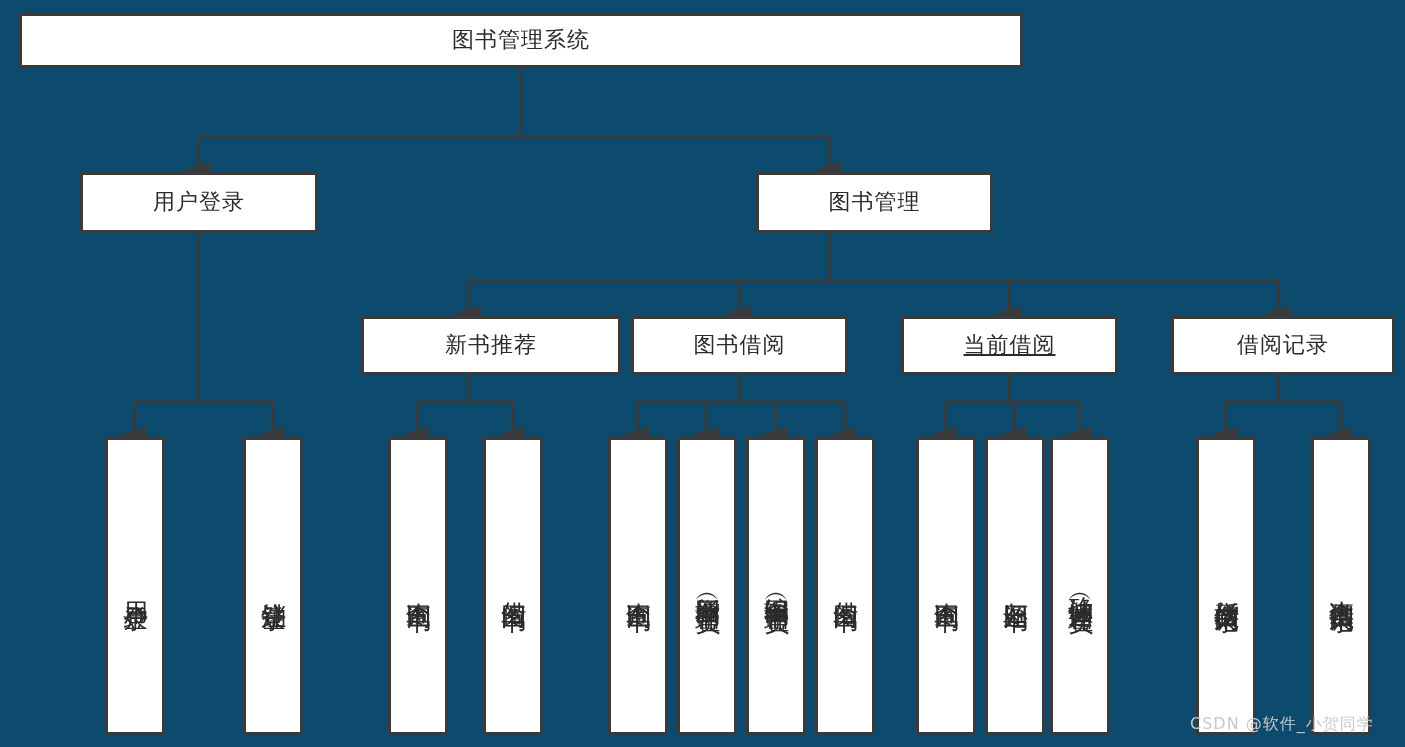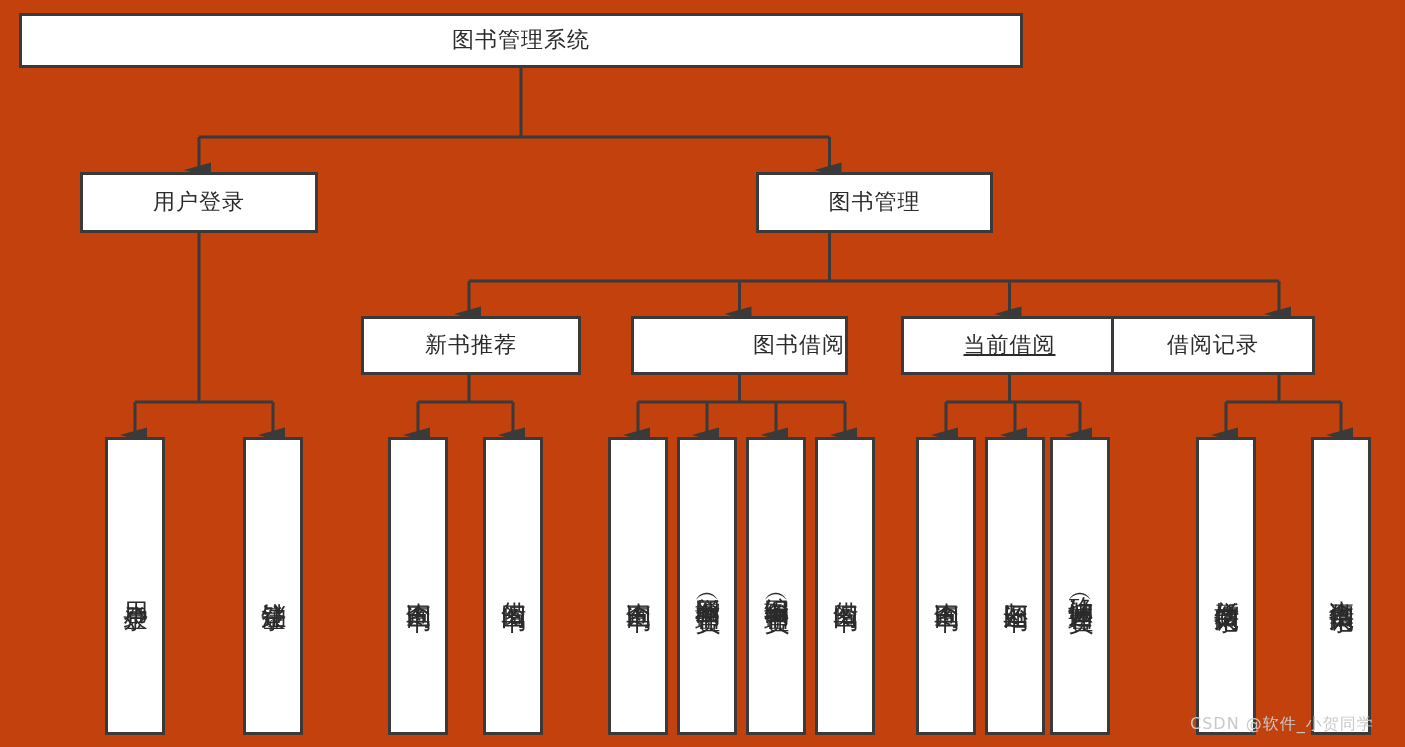--- a/index.html
+++ b/index.html
@@ -1,17 +1,17 @@
 <!DOCTYPE html>
 <html><head>
 <meta charset="utf-8">
 <style>
   html,body{margin:0;padding:0;background:#ffffff;}
   body{width:1405px;height:747px;overflow:hidden;font-family:"DejaVu Sans","Liberation Sans",sans-serif;}
-  #stage{position:relative;width:1405px;height:747px;background:#c2410c;}
+  #stage{position:relative;width:1405px;height:747px;background:#0c4a6e;}
   svg.lines{position:absolute;left:0;top:0;width:1405px;height:747px;pointer-events:none;}
   .node{position:absolute;box-sizing:border-box;background:#ffffff;border:3px solid #3a3a3a;display:flex;align-items:center;justify-content:center;color:#2b2b2b;}
   .node.lvl0{border-width:3px;}
   .node .lbl{font-size:22px;line-height:1.1;letter-spacing:1px;white-space:nowrap;}
   .node.leaf{border-width:3px;}
   .node.leaf .lbl{
     writing-mode:vertical-rl;
     text-orientation:upright;
     font-size:25px;
     line-height:1.06;
@@ -72,30 +72,30 @@
   <div id="node-layer">
       <div class="node lvl0" style="left: 19px; top: 13px; width: 1004px; height: 55px;">
         <span class="lbl">图书管理系统</span>
       </div>
       <div class="node lvl1" style="left: 80px; top: 172px; width: 238px; height: 61px;">
         <span class="lbl">用户登录</span>
       </div>
       <div class="node lvl1" style="left: 711px; top: 172px; width: 237px; height: 61px; margin-left: 45px;">
         <span class="lbl">图书管理</span>
       </div>
-      <div class="node lvl2" style="left: 361px; top: 316px; width: 220px; height: 59px;">
+      <div class="node lvl2" style="left: 361px; top: 316px; width: 260px; height: 59px;">
         <span class="lbl">新书推荐</span>
       </div>
-      <div class="node lvl2" style="left: 631px; top: 316px; width: 217px; height: 59px; justify-content: flex-end;">
+      <div class="node lvl2" style="left: 631px; top: 316px; width: 217px; height: 59px;">
         <span class="lbl">图书借阅</span>
       </div>
       <div class="node lvl2" style="left: 901px; top: 316px; width: 217px; height: 59px; text-decoration: underline;">
         <span class="lbl">当前借阅</span>
       </div>
-      <div class="node lvl2" style="left: 1111px; top: 316px; width: 204px; height: 59px; align-items: center;">
+      <div class="node lvl2" style="left: 1171px; top: 316px; width: 224px; height: 59px; align-items: center;">
         <span class="lbl">借阅记录</span>
       </div>
       <div class="node lvl3 leaf" style="left: 105px; top: 437px; width: 60px; height: 298px;">
         <span class="lbl">用户登录</span>
       </div>
       <div class="node lvl3 leaf" style="left: 243px; top: 437px; width: 60px; height: 298px;">
         <span class="lbl">注销登录</span>
       </div>
       <div class="node lvl3 leaf" style="left: 388px; top: 437px; width: 60px; height: 298px;">
         <span class="lbl">查询图书</span>

